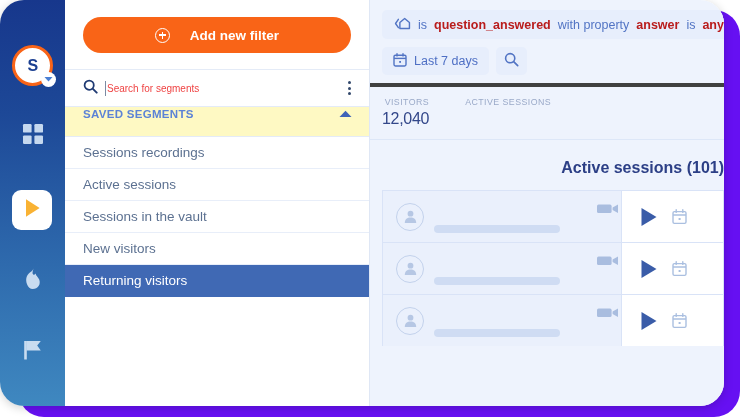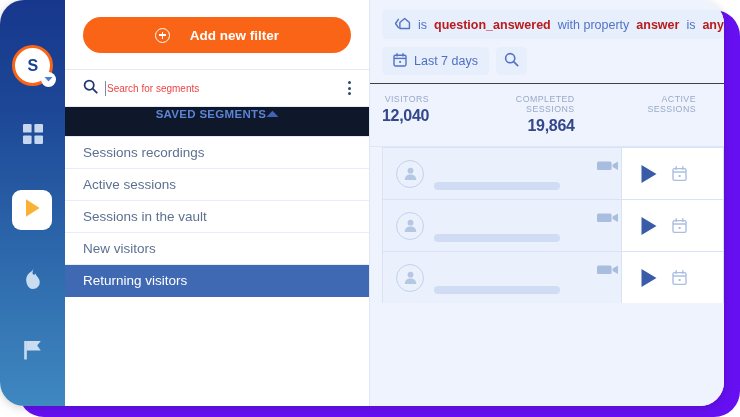--- a/index.html
+++ b/index.html
@@ -125,23 +125,23 @@
   }
   .caret {
     display: inline-block; width: 1px; height: 15px;
     background: #7b8aa3; margin-right: 1px;
   }
   .kebab { display: flex; flex-direction: column; gap: 2.5px; cursor: pointer; padding: 4px; }
   .kebab span { width: 3px; height: 3px; border-radius: 50%; background: #31476b; display: block; }
 
   .saved-head {
     height: 30px; display: flex; align-items: center;
-    justify-content: center;
+    justify-content: space-between;
     padding: 0 17px 16px 18px;
-    background: #0f172a;
+    background: #fef9c3;
     border-bottom: 1px solid #e4ebf7;
     font-size: 11.5px; font-weight: bold;
     color: #5c83d6; letter-spacing: 0.3px;
   }
   .seg-item {
     height: 32px; display: flex; align-items: center;
     padding-left: 18px;
     font-size: 13.5px; color: #5c7191;
     border-bottom: 1px solid #e8eef9;
     cursor: pointer;
@@ -179,29 +179,29 @@
   .chip-search {
     background: #e7eefc; border-radius: 5px;
     width: 31px; height: 28px;
     display: flex; align-items: center; justify-content: center;
     cursor: pointer;
   }
 
   .statsbar {
     display: flex; gap: 8px;
     padding: 10px 0 11px 12px;
-    border-top: 1px solid #404040;
+    border-top: 4px solid #404040;
     border-bottom: 1px solid #dde7f8;
   }
   .stat { margin-right: 28px; }
   .stat-label {
     font-size: 8.8px; color: #9aa9c8; letter-spacing: 0.45px;
     text-transform: uppercase; margin-bottom: 3px;
   }
-  .stat-value { font-size: 16px; font-weight: bold; color: #33478a; letter-spacing: -0.3px; }
+  .stat-value { font-size: 16px; font-weight: normal; color: #33478a; letter-spacing: -0.3px; }
 
   .sessions-title {
     font-size: 16px; font-weight: bold; color: #2c3f86;
     padding: 19px 0 13px 14px;
   }
   .sess-list { padding-left: 12px; flex: 1; }
   .sess-row {
     display: flex; align-items: stretch;
     height: 52px;
     background: #eaf0fc;
@@ -390,28 +390,25 @@
           </div>
         </div>
       </div>
 
       <div class="statsbar">
         <div class="stat">
           <div class="stat-label">VISITORS</div>
           <div class="stat-value">12,040</div>
         </div>
         <div class="stat">
-          <div class="stat-label">COMPLETED SESSIONS</div>
-          <div class="stat-value">19,864</div>
-        </div>
-        <div class="stat">
           <div class="stat-label">ACTIVE SESSIONS</div>
         </div>
       </div>
 
+      <div class="sessions-title">Active sessions (101)</div>
 
       <div class="sess-list">
 
         <div class="sess-row">
           <div class="sess-main">
             <div class="avatar">
               <svg width="15" height="15" viewBox="0 0 16 16">
                 <circle cx="8" cy="5" r="3.1" fill="#b6c7e4"></circle>
                 <path d="M1.9 15 C1.9 10.6 4.6 9 8 9 C11.4 9 14.1 10.6 14.1 15 Z" fill="#b6c7e4"></path>
               </svg>

